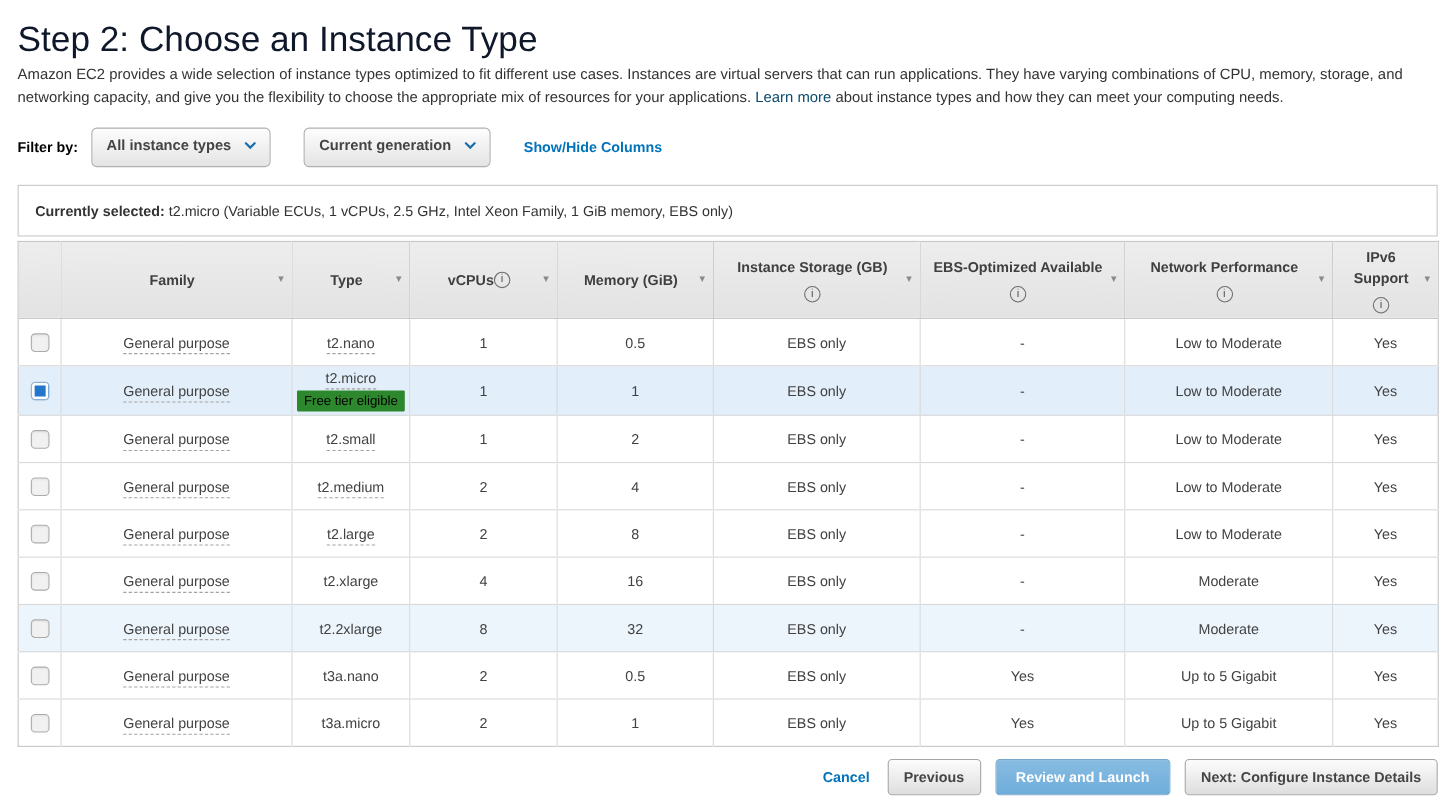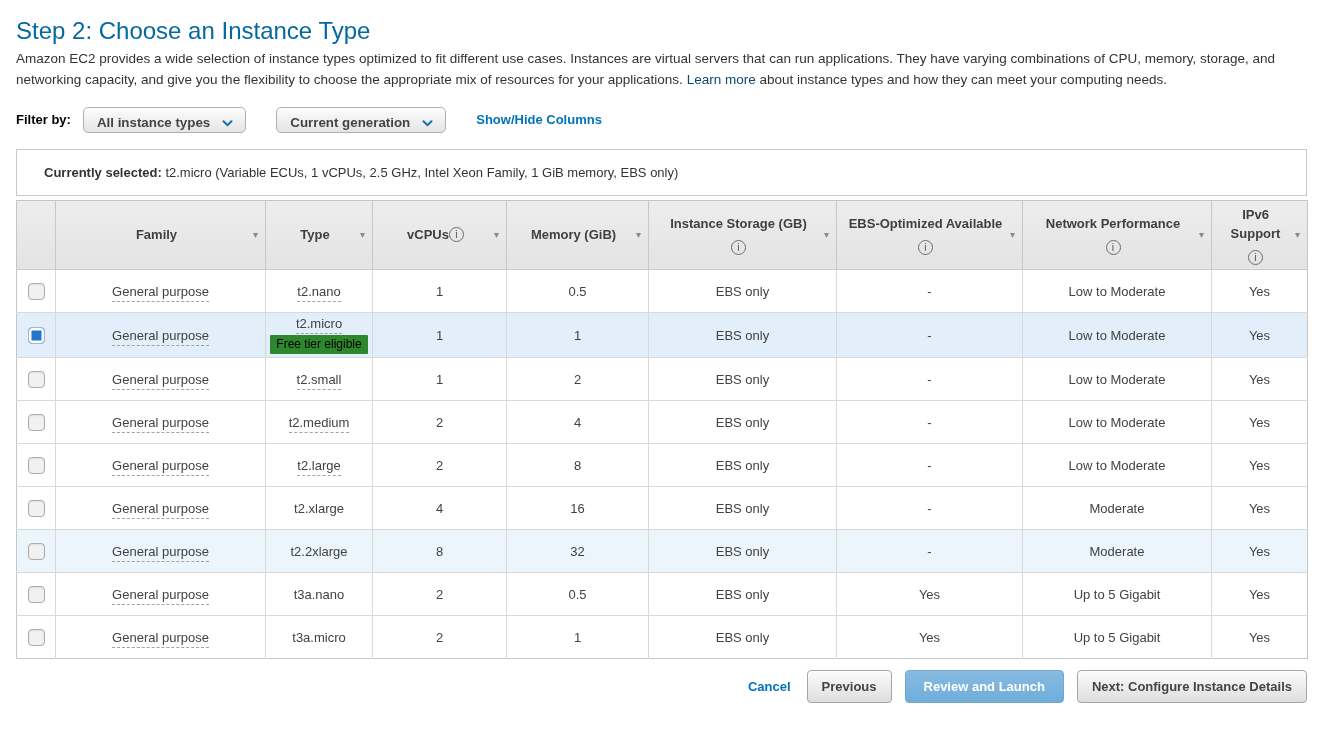--- a/index.html
+++ b/index.html
@@ -11,40 +11,40 @@
   .tabs { padding-top: 14px; white-space: nowrap; }
   .tab {
     display: inline-block; margin-right: 11px; padding: 0 10px 9px 10px;
     font-size: 13px; text-decoration: none; color: #0073bb;
     border-bottom: 4px solid #dcdcdc; cursor: pointer;
   }
   .tab--active { color: #444; font-weight: bold; border-bottom-color: #f49000; }
   .tab--muted { color: #9b9b9b; cursor: default; }
 
   
-  .page-title { font-size: 24px; font-weight: 400; color: #0369a1; margin: 17px 0 3px; }
+  .page-title { font-size: 32px; font-weight: 400; color: #0f172a; margin: 17px 0 3px; }
   .page-desc { font-size: 13.5px; color: #333; line-height: 1.58; margin-bottom: 16px; max-width: 1293px; }
   .inline-link { color: #0c4a6e; text-decoration: none; cursor: pointer; }
 
   
   .filter-bar { display: flex; align-items: center; margin-bottom: 16px; }
   .filter-label { font-weight: bold; color: #000000; margin-right: 12px; }
   .dropdown {
     display: inline-flex; align-items: center; gap: 12px;
-    padding: 7px 12px 2px 13px; margin-right: 30px;
+    padding: 7px 12px 12px 13px; margin-right: 30px;
     border: 1px solid #b0b0b0; border-radius: 5px;
     background: linear-gradient(#fdfdfd, #e4e4e4);
     font-weight: bold; color: #444; cursor: pointer; text-align: right;
   }
   .chev { display: inline-block; }
   .showhide-link { color: #0073bb; font-weight: bold; text-decoration: none; cursor: pointer; }
 
   
   .selected-box {
-    border: 1px solid #c8c8c8; padding: 15px 27px; margin-bottom: 4px;
+    border: 1px solid #c8c8c8; padding: 15px 15px; margin-bottom: 4px;
     font-size: 13px; color: #333; background: #fff;
   }
   .selected-box b { color: #333; }
 
   
   table.itable { border-collapse: collapse; table-layout: fixed; width: 1291px; border: 1px solid #c6c6c6; }
   .col-select  { width: 39px; }
   .col-family  { width: 210px; }
   .col-type    { width: 107px; }
   .col-vcpus   { width: 134px; }

